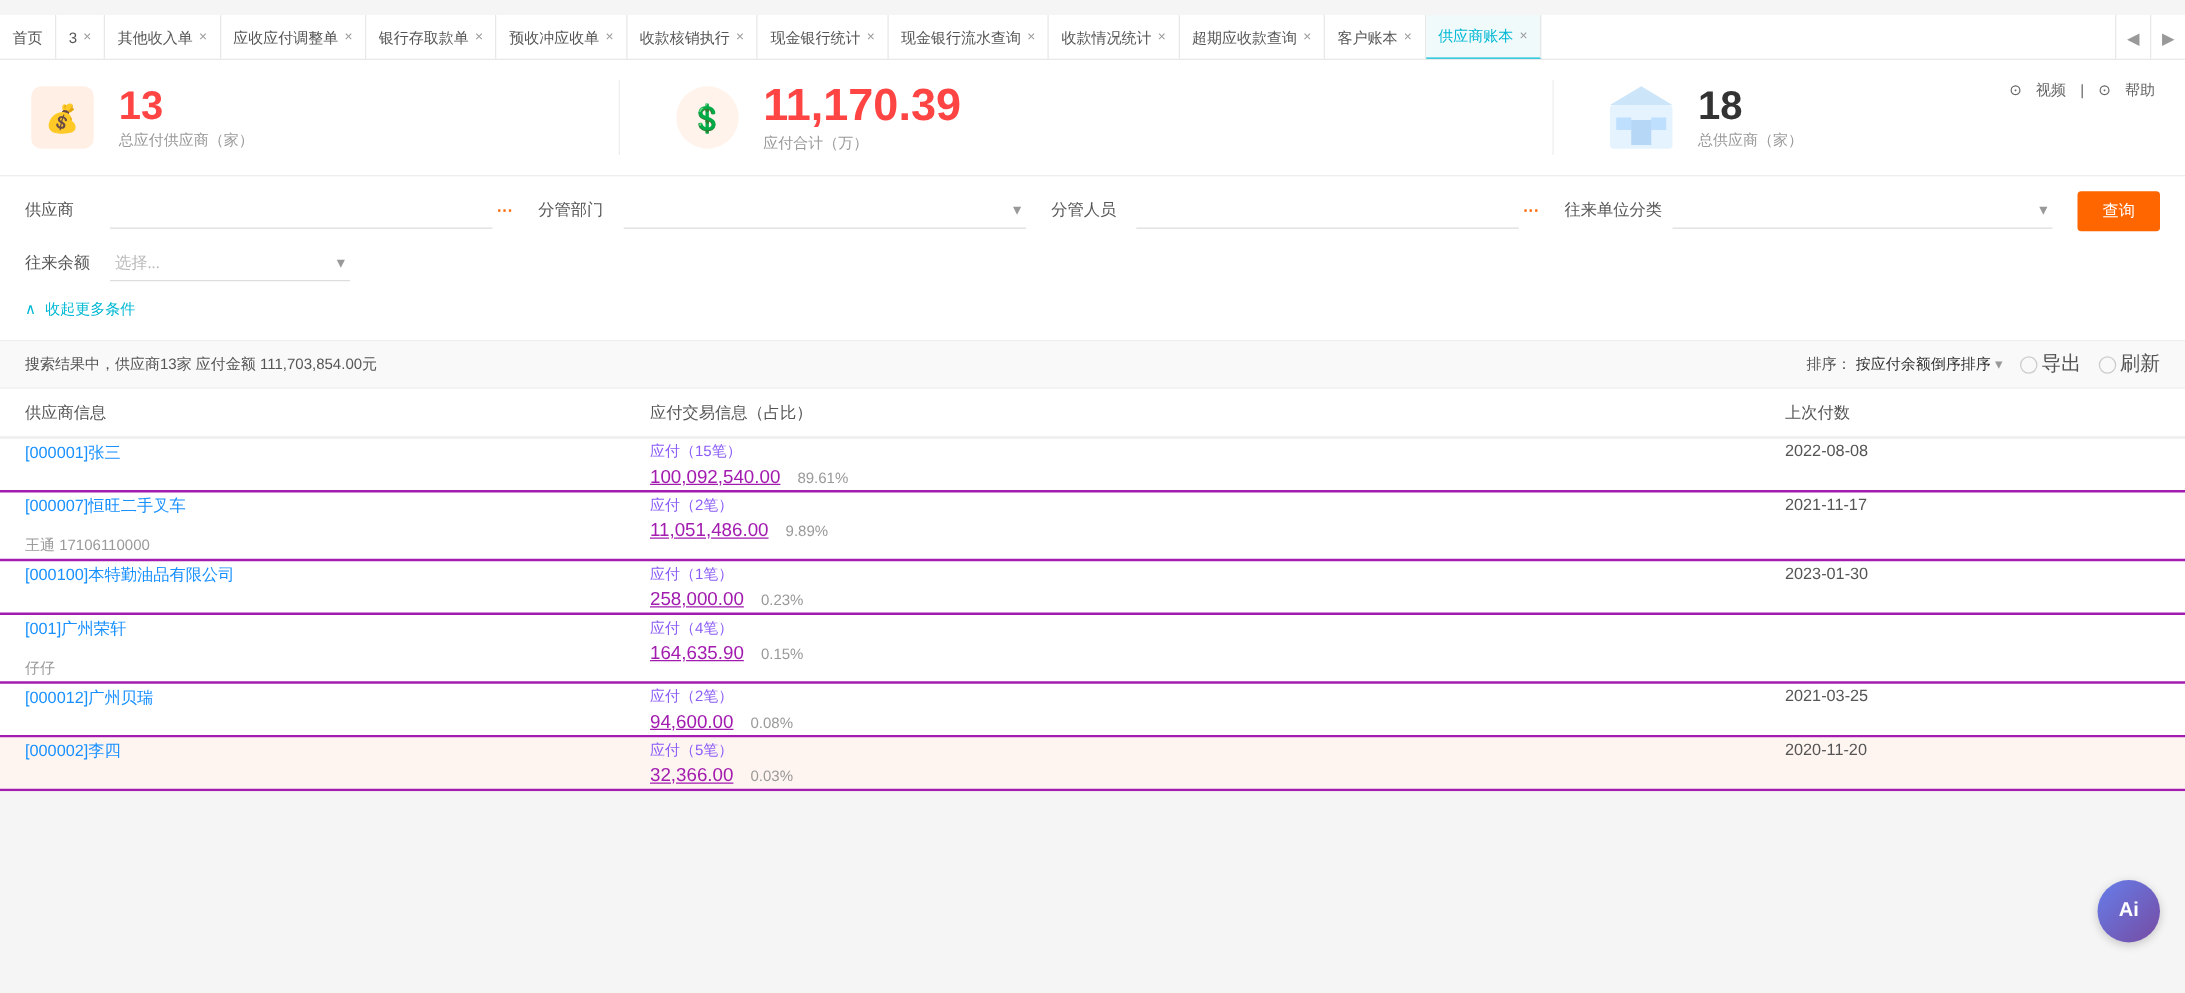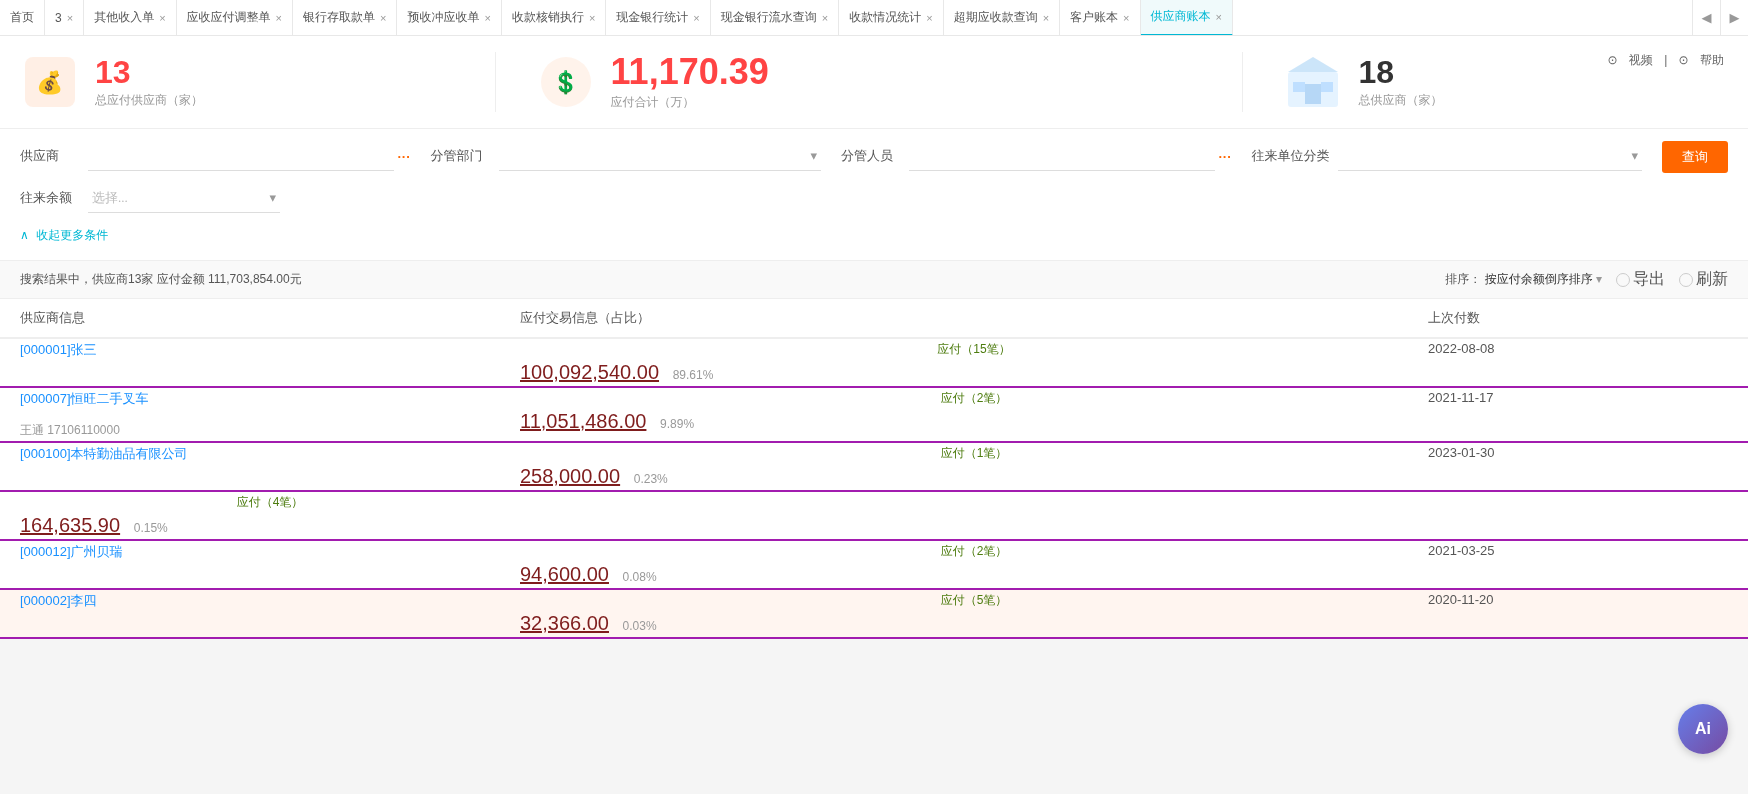--- a/index.html
+++ b/index.html
@@ -1,26 +1,26 @@
 <!DOCTYPE html>
 <html><head>
   <meta charset="utf-8">
   <style>
     * { box-sizing: border-box; margin: 0; padding: 0; }
     body { font-family: 'Microsoft YaHei', Arial, sans-serif; font-size: 13px; background: #f5f5f5; color: #333; overflow-x: hidden; }
 
     
     .top-nav {
       display: flex;
-      align-items: center;
       background: #fff;
       border-bottom: 1px solid #e8e8e8;
       height: 36px;
       overflow: hidden;
       white-space: nowrap;
+      margin-top: 12px;
     }
     .nav-tab {
       display: inline-flex;
       align-items: center;
       padding: 0 10px;
       height: 36px;
       border-right: 1px solid #e8e8e8;
       cursor: pointer;
       font-size: 12px;
       color: #555;
@@ -237,27 +237,26 @@
       cursor: pointer;
       font-size: 13px;
     }
     .supplier-contact {
       font-size: 12px;
       color: #999;
       margin-top: 14px;
     }
     .transaction-label {
       font-size: 12px;
-      color: #4d7c0f;
+      color: #8b5cf6;
       margin-bottom: 3px;
-      text-align: center;
     }
     .transaction-amount {
-      font-size: 20px;
-      color: #7f1d1d;
+      font-size: 15px;
+      color: #a21caf;
       font-weight: 500;
       text-decoration: underline;
       cursor: pointer;
     }
     .transaction-pct {
       font-size: 12px;
       color: #999;
       margin-left: 10px;
     }
     .last-payment {
@@ -510,20 +509,24 @@
     <div>
       <div class="transaction-label">应付（1笔）</div>
       <span class="transaction-amount">258,000.00</span>
       <span class="transaction-pct">0.23%</span>
     </div>
     <div class="last-payment">2023-01-30</div>
   </div>
 
   <div class="table-row">
     <div>
+      <a class="supplier-link">[001]广州荣轩</a>
+      <div class="supplier-contact">仔仔</div>
+    </div>
+    <div>
       <div class="transaction-label">应付（4笔）</div>
       <span class="transaction-amount">164,635.90</span>
       <span class="transaction-pct">0.15%</span>
     </div>
     <div class="last-payment"></div>
   </div>
 
   <div class="table-row">
     <div>
       <a class="supplier-link">[000012]广州贝瑞</a>

